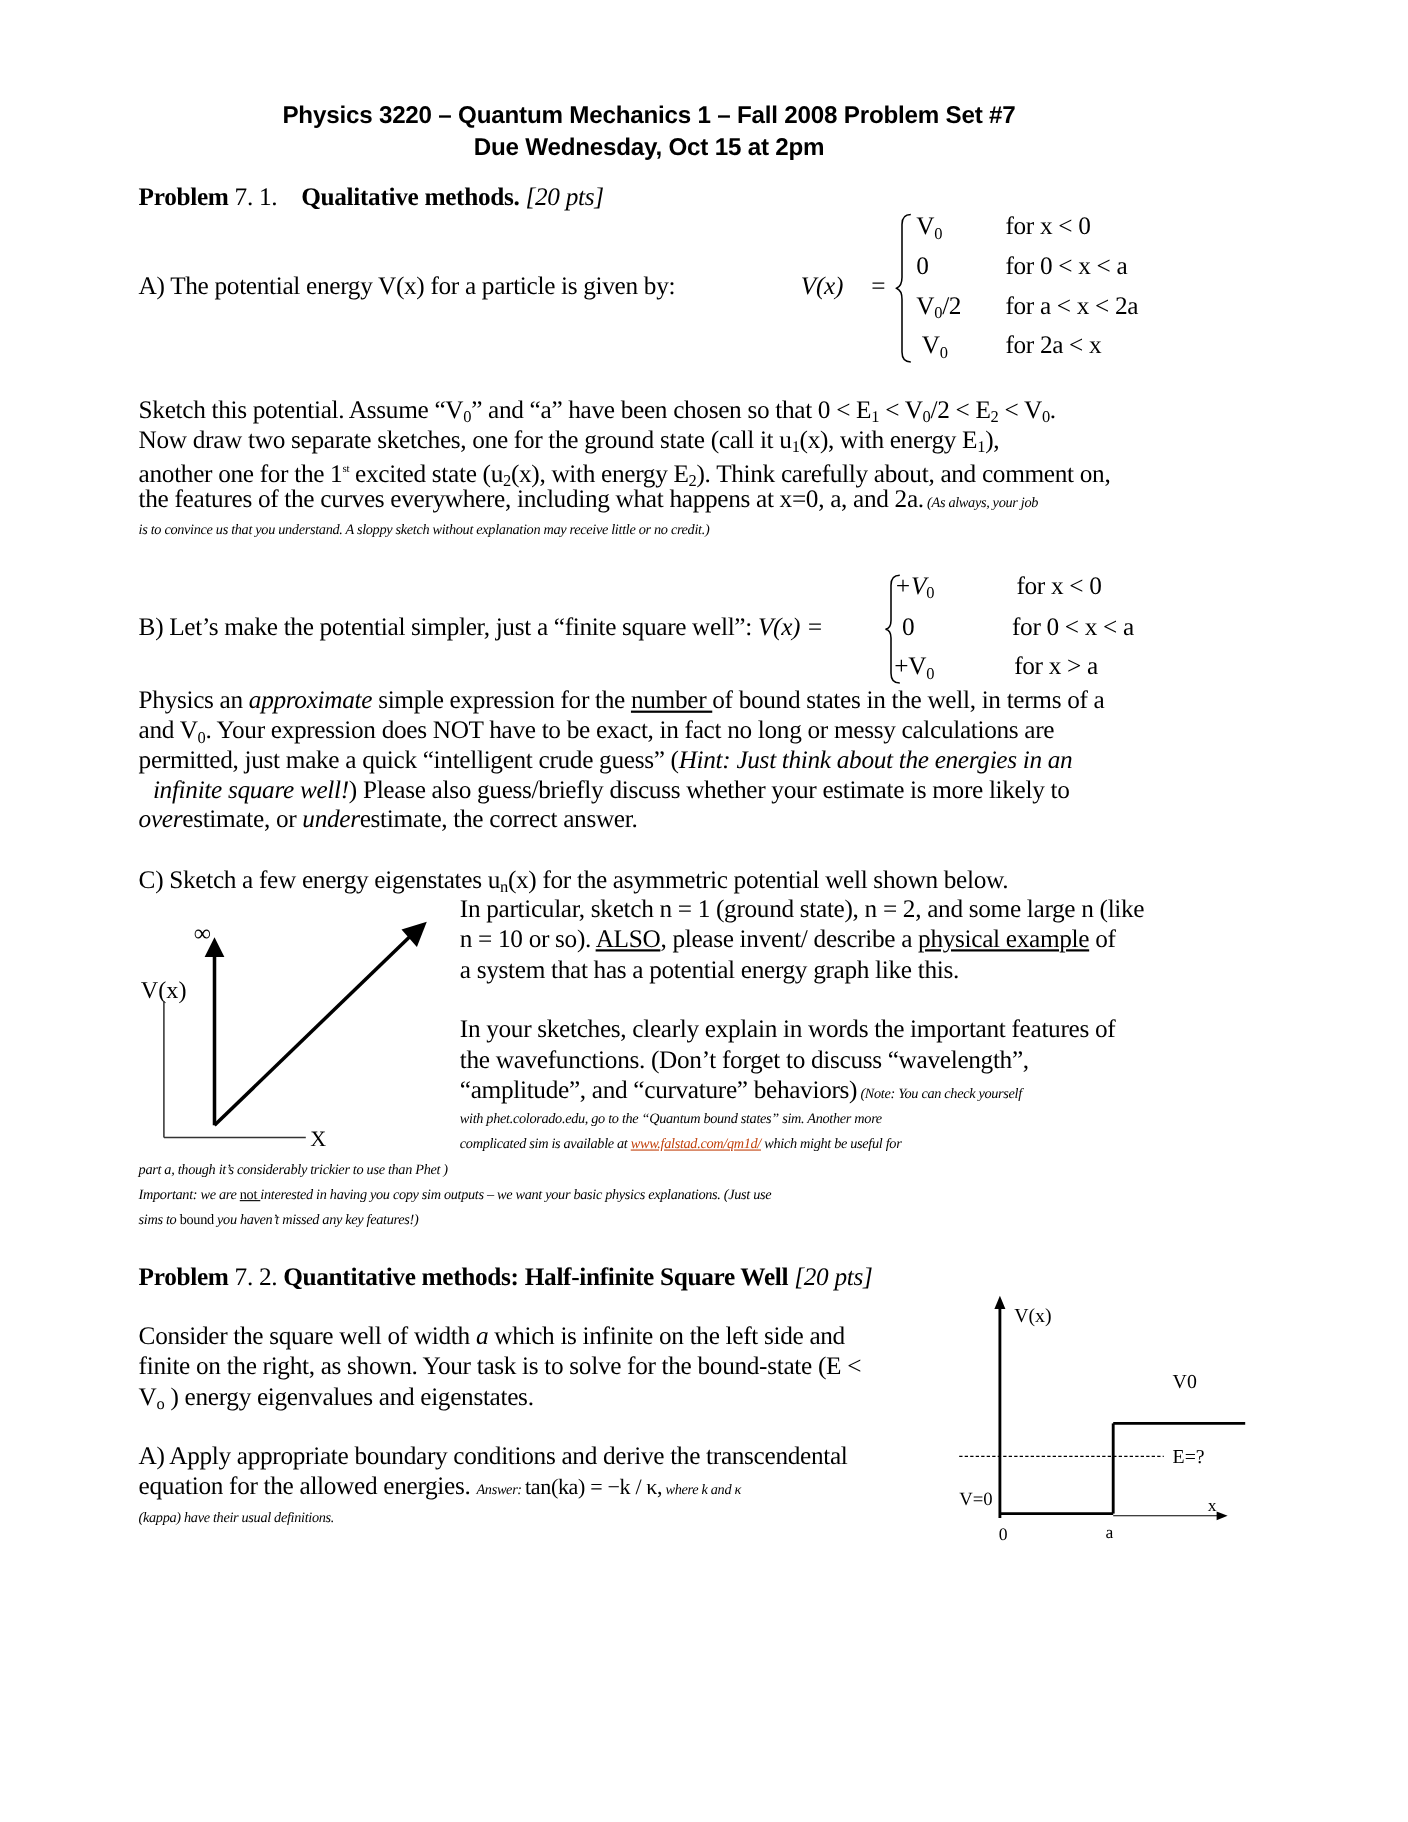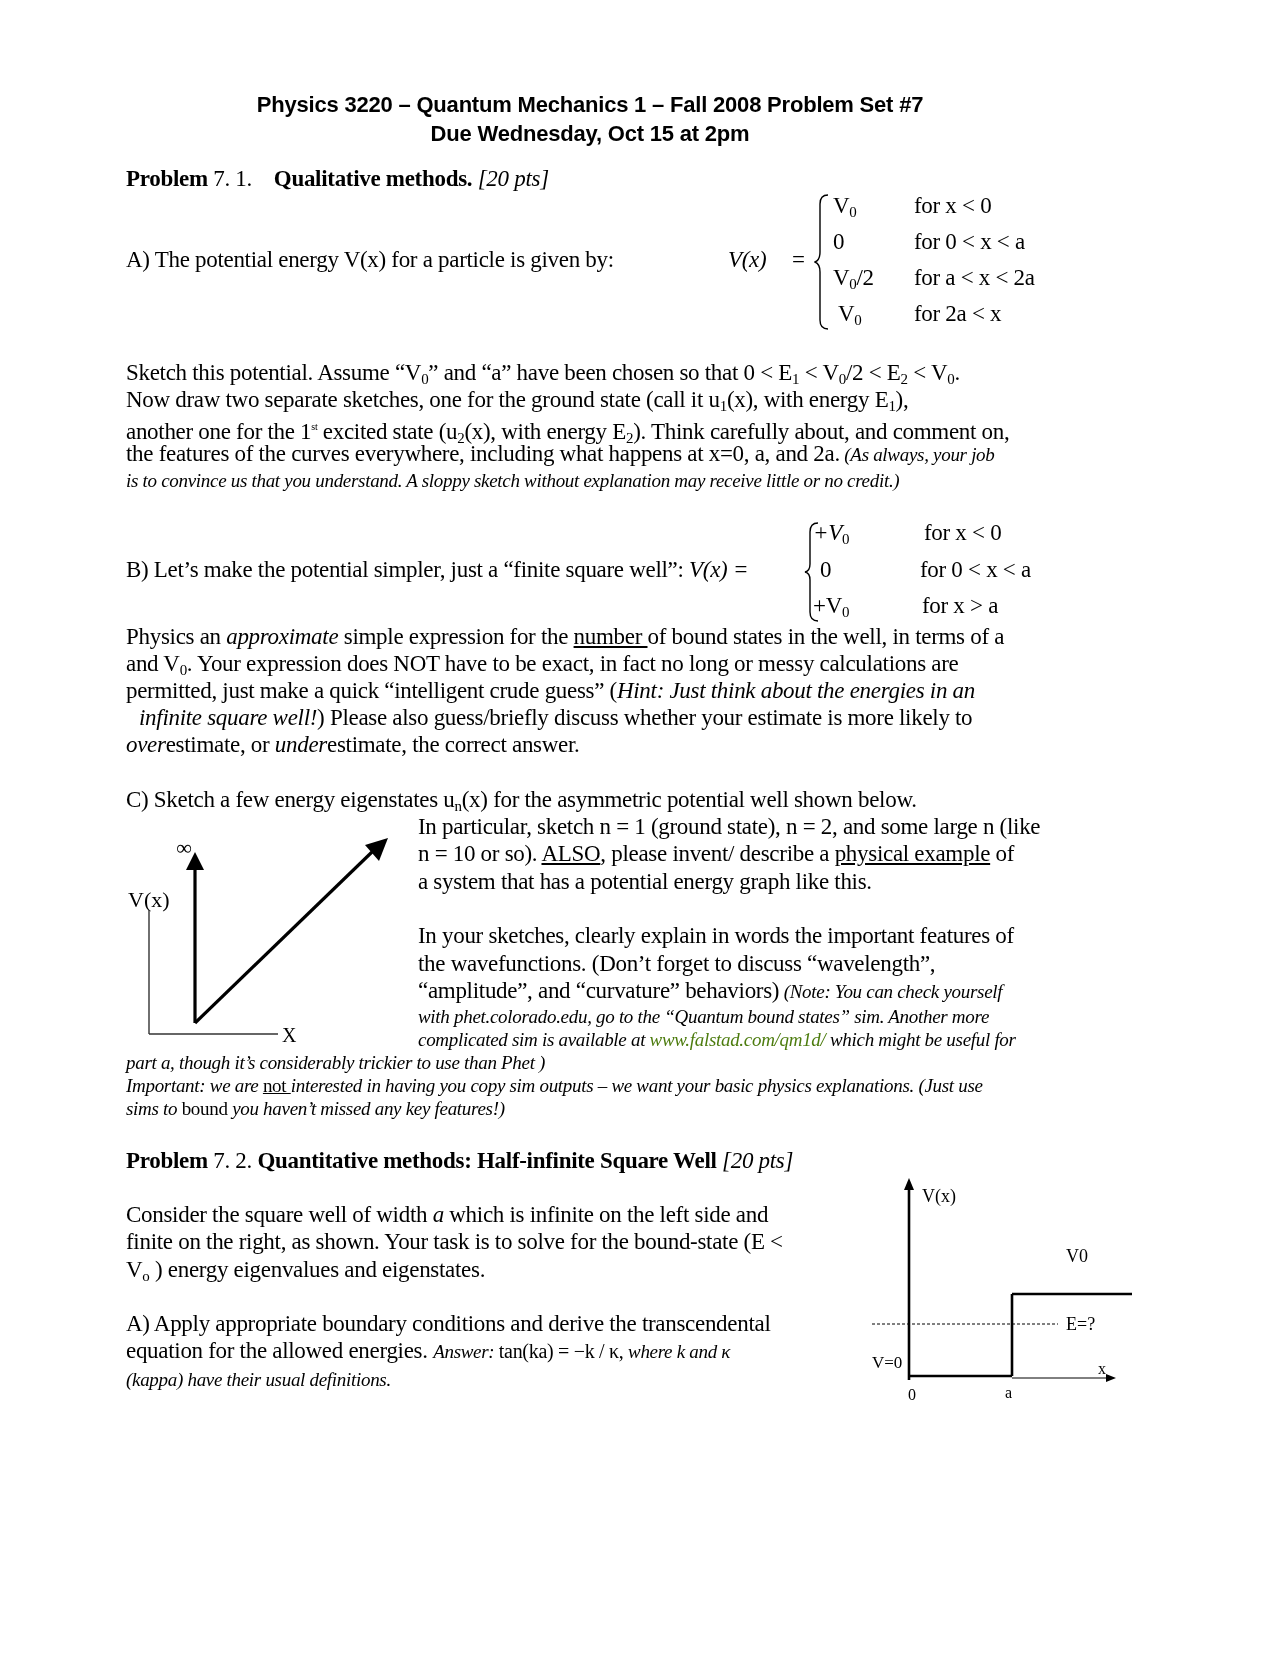--- a/index.html
+++ b/index.html
@@ -1,26 +1,26 @@
 <!DOCTYPE html>
 <html><head>
 <meta charset="utf-8">
 <style>
   html, body { margin: 0; padding: 0; background: #ffffff; }
   body { width: 1280px; height: 1656px; position: relative; overflow: hidden; color: #000; font-family: "Liberation Serif", serif; }
   .abs { position: absolute; }
   .hdr { font-family: "Liberation Sans", sans-serif; font-size: 22px; font-weight: bold; letter-spacing: -0.2px; text-align: center; width: 1180px; left: 0; }
   .t { font-size: 23px; line-height: 28px; white-space: nowrap; letter-spacing: -0.3px; }
   .it { font-style: italic; }
-  .small-it { font-size: 19px; font-style: italic; letter-spacing: -0.3px; }
+  .small-it { font-size: 13px; font-style: italic; letter-spacing: -0.3px; }
   .b { font-weight: bold; }
   .sub { font-size: 15px; vertical-align: -4px; }
   .sup { font-size: 10px; vertical-align: 9px; }
   .u { text-decoration: underline; }
-  .link { color: #4d7c0f; }
+  .link { color: #c2410c; text-decoration: underline; }
   svg text { font-family: "Liberation Serif", serif; }
 </style>
 </head>
 <body>
 
 <div class="abs hdr" style="top:92px;">Physics 3220 – Quantum Mechanics 1 – Fall 2008   Problem Set #7</div>
 <div class="abs hdr" style="top:121px;">Due Wednesday, Oct 15 at 2pm</div>
 
 <div class="abs t" style="left:126px; top:165px;">
   <span class="b">Problem</span><span> 7. 1.</span>&nbsp;&nbsp;&nbsp;&nbsp;<span class="b">Qualitative methods.</span><span class="it"> [20 pts]</span>

